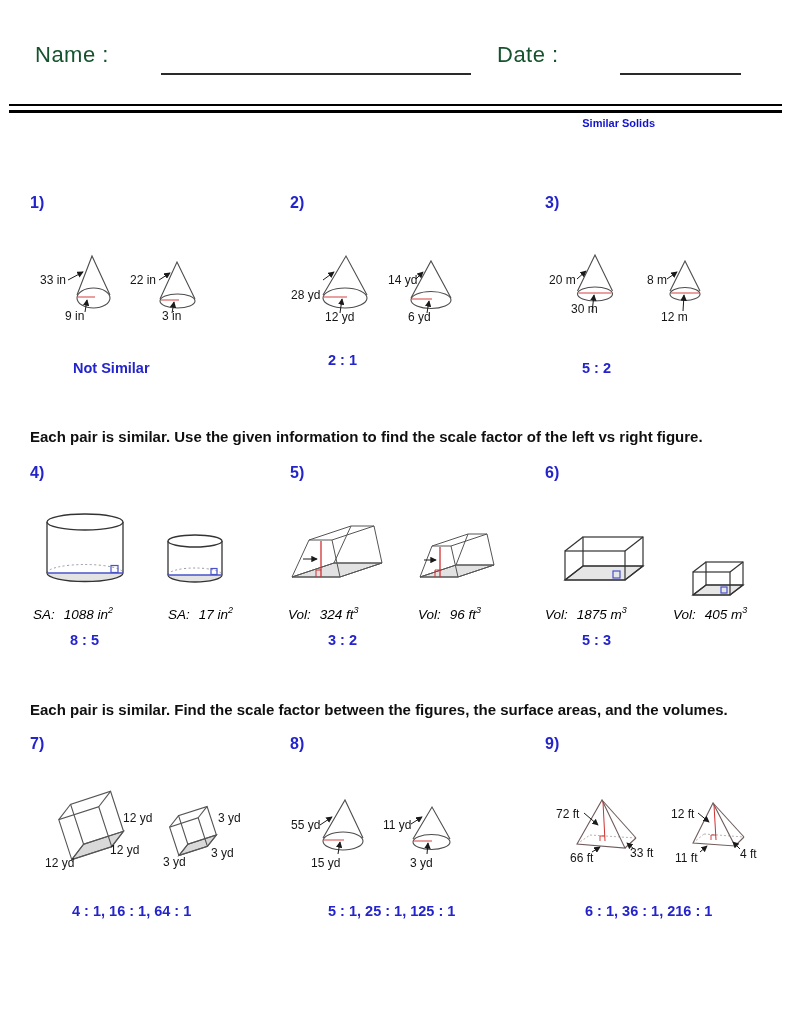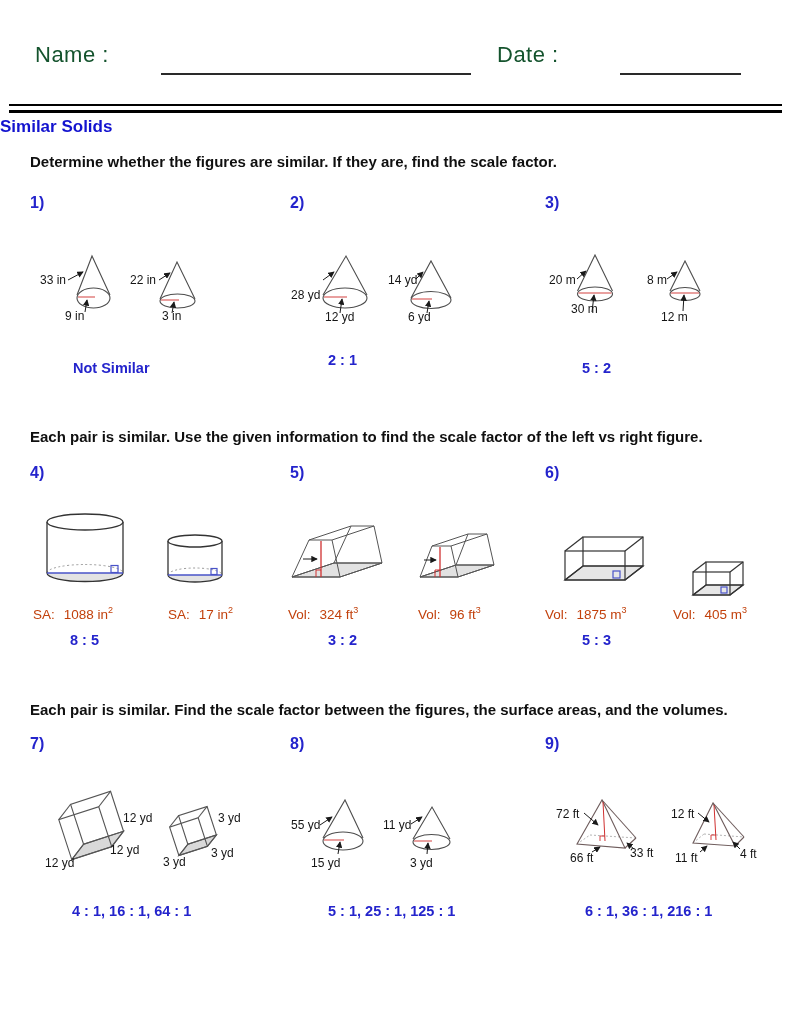--- a/index.html
+++ b/index.html
@@ -5,45 +5,44 @@
   html,body { margin:0; padding:0; background:#888; }
   .page {
     position:relative; width:791px; height:1024px; margin:0 auto;
     background:#ffffff; overflow:hidden;
     font-family:"Liberation Sans", sans-serif;
   }
   .abs { position:absolute; }
   .hdr-label { font-size:22px; color:#14532d; letter-spacing:0.5px; }
   .uline { border-bottom:2px solid #2a2a2a; height:0; }
   .rule-double { border-top:2px solid #000; border-bottom:3px solid #000; height:4px; }
-  .title { width:655px; text-align:left; font-size:17px; font-weight:bold; color:#1313cf; }
+  .title { width:655px; text-align:right; font-size:11px; font-weight:bold; color:#1313cf; }
   .instr { font-size:15px; font-weight:bold; color:#101010; white-space:nowrap; }
   .pnum { font-size:16px; font-weight:bold; color:#2424cc; }
   .dim { font-size:12px; color:#151515; white-space:nowrap; }
-  .stat { font-size:13.5px; color:#c2410c; white-space:nowrap; }
+  .stat { font-size:13.5px; color:#000000; white-space:nowrap;font-style:italic; }
   .stat .statval { margin-left:9px; }
   .stat sup { font-size:9px; }
   .ans { font-size:14.5px; font-weight:bold; color:#2424cc; white-space:nowrap; }
   svg.figs { left:0; top:0; pointer-events:none; }
 </style>
 </head>
 <body>
 
 <div class="page">
 
   <span class="abs hdr-label" style="left:35px;top:42px">Name :</span>
   <div class="abs uline" style="left:161px;top:73px;width:310px"></div>
   <span class="abs hdr-label" style="left:497px;top:42px">Date :</span>
   <div class="abs uline" style="left:620px;top:73px;width:121px"></div>
 
   <div class="abs rule-double" style="left:9px;top:104px;width:773px"></div>
 
   <div class="abs title" style="top:117px">Similar Solids</div>
 
-  <span class="abs instr" style="left:30px;top:153px">Determine whether the figures are similar. If they are, find the scale factor.</span>
   <span class="abs instr" style="left:30px;top:701px">Each pair is similar. Find the scale factor between the figures, the surface areas, and the volumes.</span>
   <span class="abs instr" style="left:30px;top:428px">Each pair is similar. Use the given information to find the scale factor of the left vs right figure.</span>
 
   <span class="abs pnum" style="left:30px;top:194px">1)</span>
   <span class="abs pnum" style="left:290px;top:194px">2)</span>
   <span class="abs pnum" style="left:545px;top:194px">3)</span>
   <span class="abs pnum" style="left:30px;top:464px">4)</span>
   <span class="abs pnum" style="left:290px;top:464px">5)</span>
   <span class="abs pnum" style="left:545px;top:464px">6)</span>
   <span class="abs pnum" style="left:30px;top:735px">7)</span>

